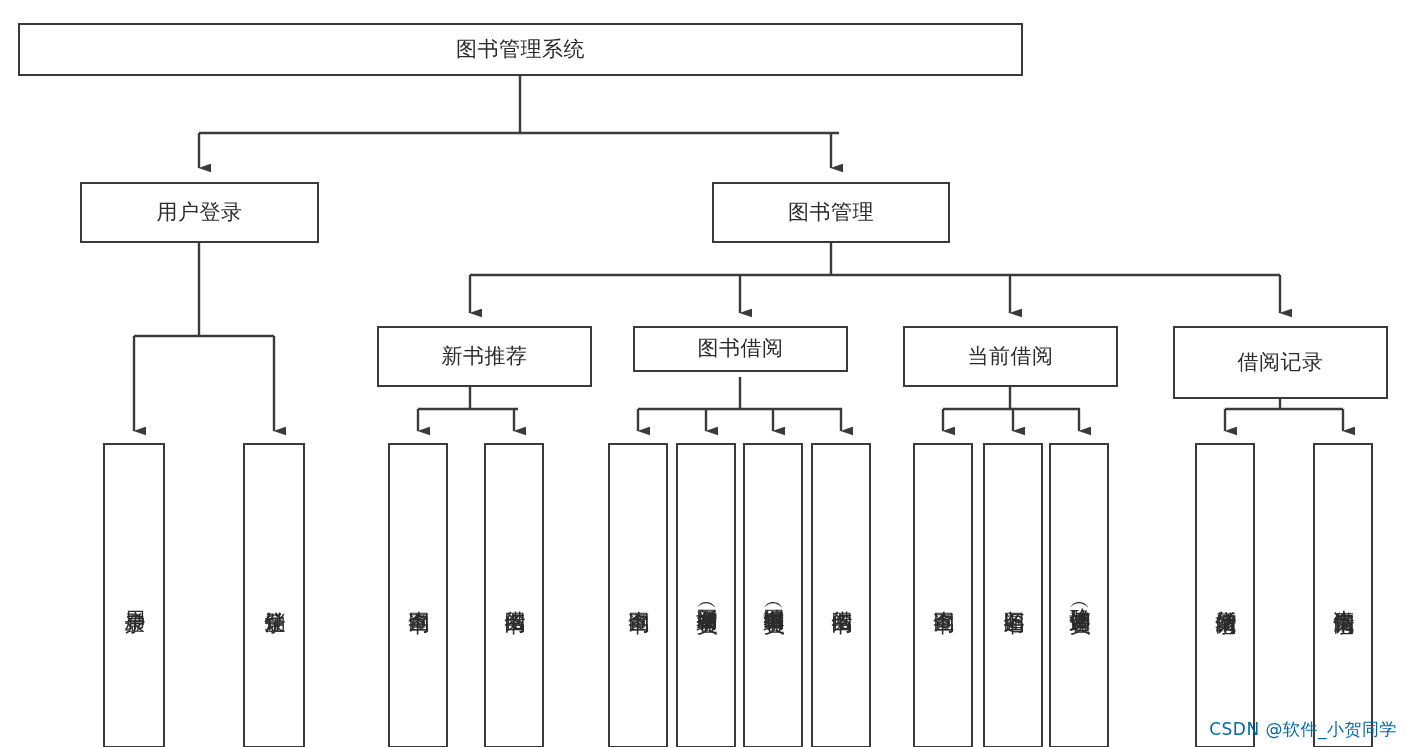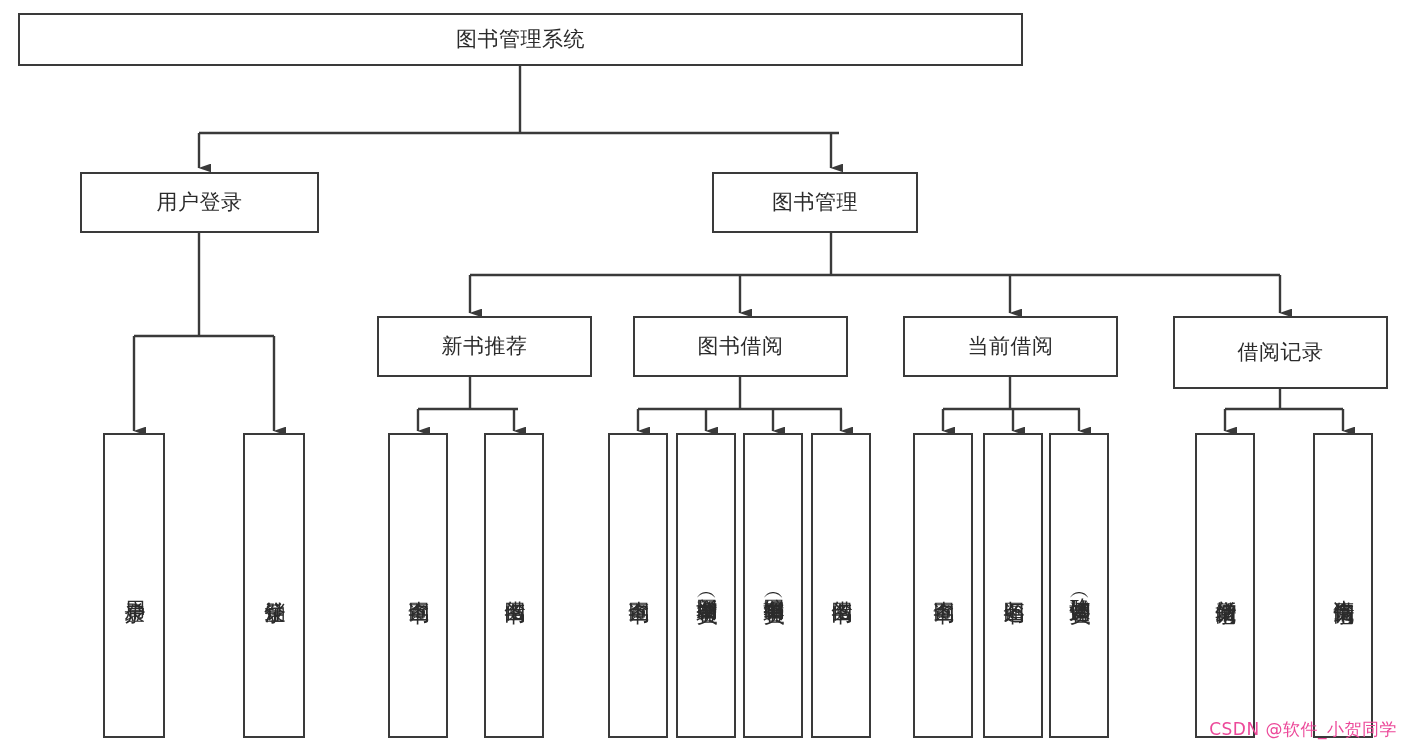--- a/index.html
+++ b/index.html
@@ -27,20 +27,21 @@
   }
   .node {
     position: absolute;
     box-sizing: border-box;
     background: #ffffff;
     border: 2px solid #3a3a3a;
     display: flex;
     align-items: center;
     justify-content: center;
     color: #2b2b2b;
+    margin-top: 10px;
   }
   .node.horiz {
     font-size: 21px;
     line-height: 1.2;
     letter-spacing: 0.5px;
   }
   .node.root {
     font-size: 21px;
   }
   .node.leaf {
@@ -56,21 +57,21 @@
     letter-spacing: 1px;
     color: #2b2b2b;
     white-space: nowrap;
     text-align: center;
   }
   .watermark {
     position: absolute;
     right: 8px;
     bottom: 6px;
     font-size: 17px;
-    color: #ec4899;
+    color: #0369a1;
     letter-spacing: 0.5px;
     white-space: nowrap;
   }
 </style>
 </head>
 <body>
 
 <div id="canvas">
 
   <svg id="wires" viewBox="0 0 1405 747" xmlns="http://www.w3.org/2000/svg">
@@ -123,28 +124,28 @@
     </g>
   </svg>
 
   <div class="node root horiz" style="left:18px; top:13px; width:1005px; height:53px;">
     <span>图书管理系统</span>
   </div>
 
   <div class="node horiz" style="left:80px; top:172px; width:239px; height:61px;">
     <span>用户登录</span>
   </div>
-  <div class="node horiz" style="left:712px; top:172px; width:206px; height:61px;">
+  <div class="node horiz" style="left:712px; top:172px; width:238px; height:61px;">
     <span>图书管理</span>
   </div>
 
   <div class="node horiz" style="left:377px; top:316px; width:215px; height:61px;">
     <span>新书推荐</span>
   </div>
-  <div class="node horiz" style="left:633px; top:316px; width:215px; height:61px;">
+  <div class="node horiz" style="left:633px; top:316px; width:215px; height:46px;">
     <span>图书借阅</span>
   </div>
   <div class="node horiz" style="left:903px; top:316px; width:215px; height:61px;">
     <span>当前借阅</span>
   </div>
   <div class="node horiz" style="left:1173px; top:316px; width:215px; height:73px;">
     <span>借阅记录</span>
   </div>
 
   <div class="node leaf" style="left:103px; top:433px; width:62px; height:305px;">

